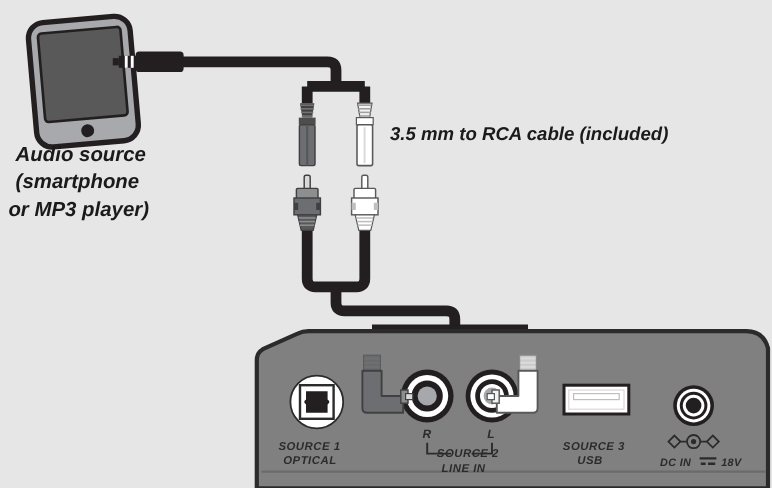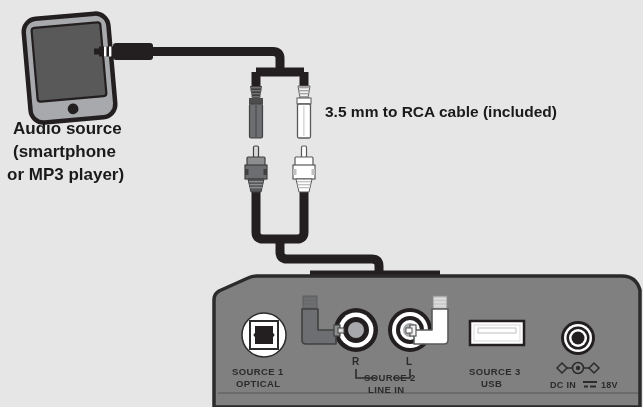--- a/index.html
+++ b/index.html
@@ -13,20 +13,21 @@
     font-family: "Liberation Sans", sans-serif;
     overflow: hidden;
     position: relative;
   }
   #diagram-root {
     position: absolute;
     left: 0;
     top: 0;
     width: 643px;
     height: 392px;
+    font-style: italic;
   }
   svg#diagram {
     display: block;
     width: 643px;
     height: 407px;
   }
   .lbl-source {
     font-family: "Liberation Sans", sans-serif;
     font-weight: bold;
     font-size: 17px;

